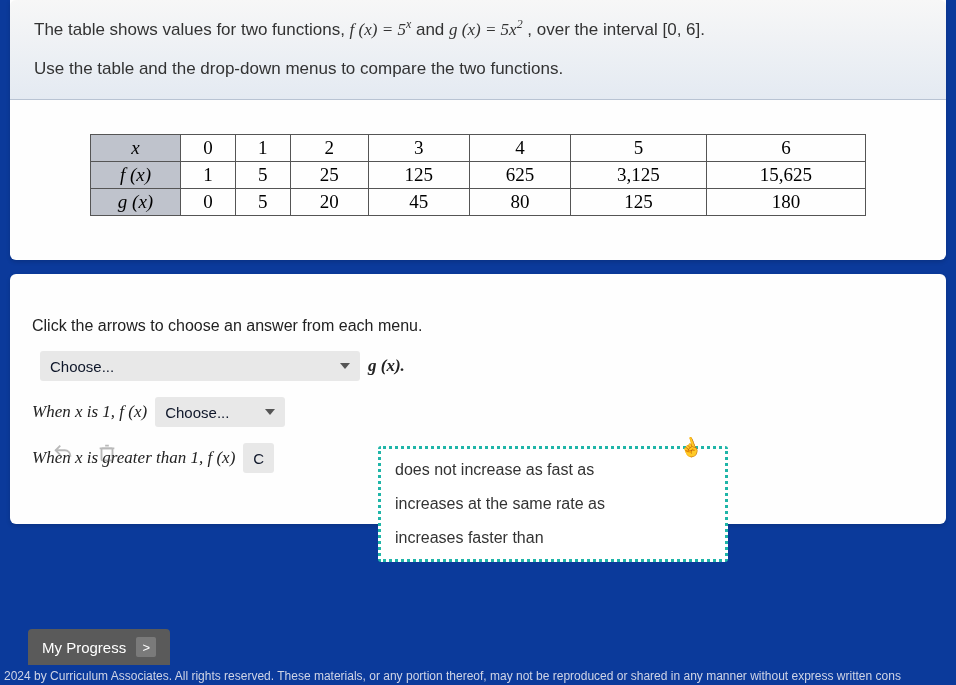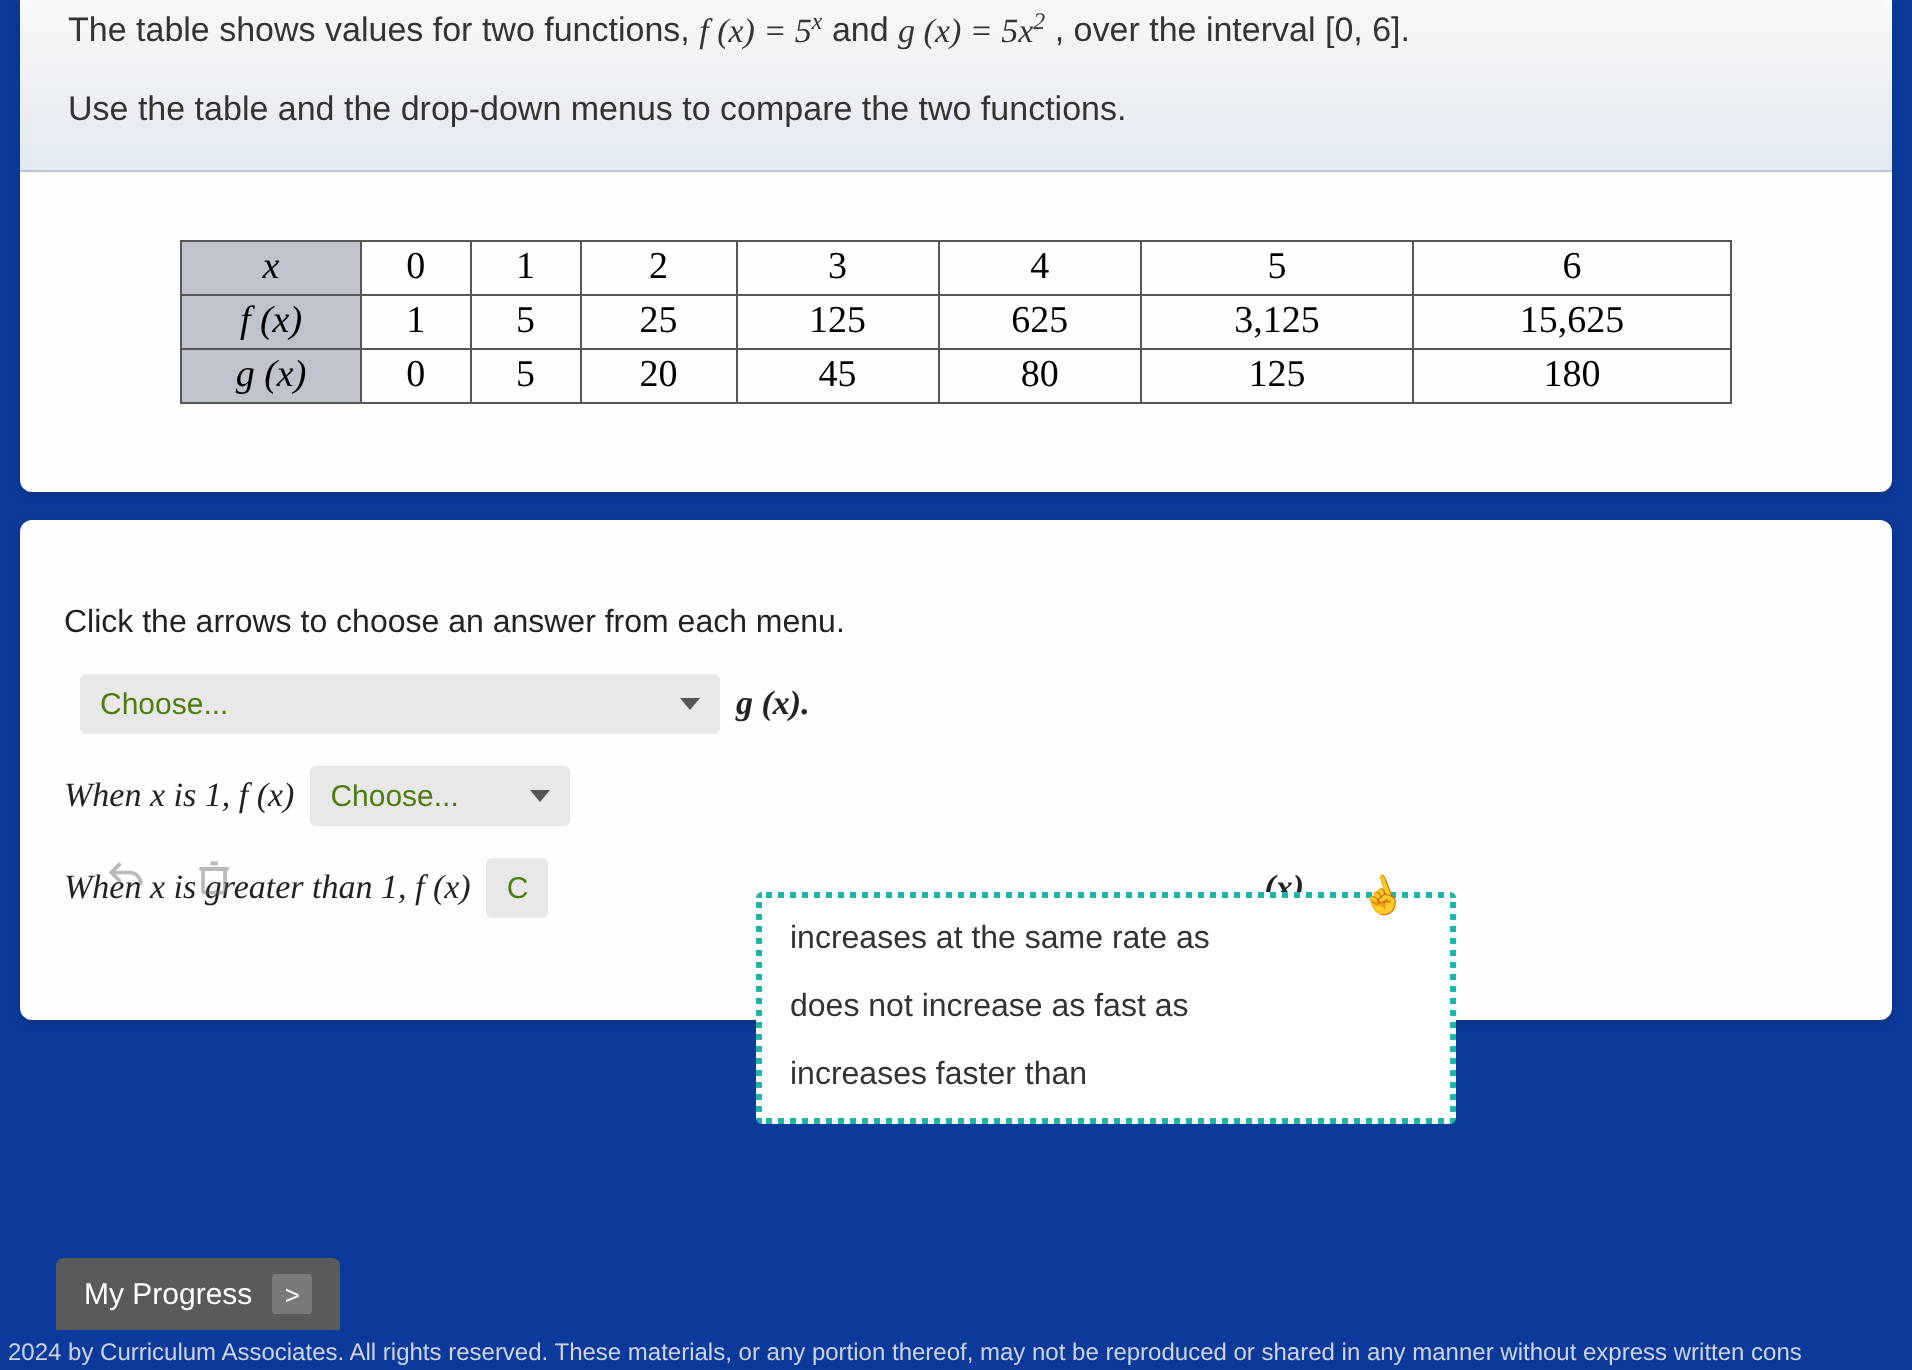--- a/index.html
+++ b/index.html
@@ -17,21 +17,21 @@
     margin: 0 10px 14px 10px;
     box-shadow: 0 2px 4px rgba(0,0,0,0.15);
   }
   .panel-top {
     padding: 0;
     position: relative;
     border-radius: 0 0 6px 6px;
     margin-top: 0;
   }
   .intro-block {
-    padding: 0 24px 16px 24px;
+    padding: 14px 24px 16px 24px;
     background: linear-gradient(#f7f7f7, #e4eaf2);
     border-bottom: 1px solid #b8c3d3;
     border-radius: 6px 6px 0 0;
   }
   .intro-block p { font-size: 17px; color: #333; line-height: 1.7; }
   .math-i { font-style: italic; font-family: 'Times New Roman', serif; }
   sup { font-size: 0.7em; }
   .table-wrap { padding: 34px 80px 44px 80px; }
   table.values {
     border-collapse: collapse;
@@ -71,21 +71,21 @@
     display: inline-flex;
     align-items: center;
     justify-content: space-between;
     background: #e8e8e8;
     border-radius: 3px;
     height: 30px;
     padding: 0 10px;
     margin: 0 8px;
     font-family: Arial, sans-serif;
     font-size: 15px;
-    color: #4d7c0f;
+    color: #0f172a;
     cursor: pointer;
     min-width: 130px;
     position: relative;
   }
   .dropdown.wide { min-width: 320px; }
   .caret {
     width: 0; height: 0;
     border-left: 5px solid transparent;
     border-right: 5px solid transparent;
     border-top: 6px solid #555;
@@ -253,22 +253,22 @@
     <span class="tb-icon">
       <svg viewBox="0 0 24 24" fill="none" stroke="#666" stroke-width="2">
           <rect x="6" y="7" width="12" height="13" rx="1"></rect>
           <path d="M4 7h16M10 4h4"></path>
         </svg>
     </span>
   </div>
 </div>
 
 <div class="options-popup">
+  <div>does not increase as fast as</div>
   <div>increases at the same rate as</div>
-  <div>does not increase as fast as</div>
   <div>increases faster than</div>
 </div>
 <div class="cursor-hand">☝</div>
 
 <div class="progress-btn">
   <span>My Progress</span>
   <span class="chev">&gt;</span>
 </div>
 
 <div class="copyright">2024 by Curriculum Associates. All rights reserved. These materials, or any portion thereof, may not be reproduced or shared in any manner without express written cons</div>

